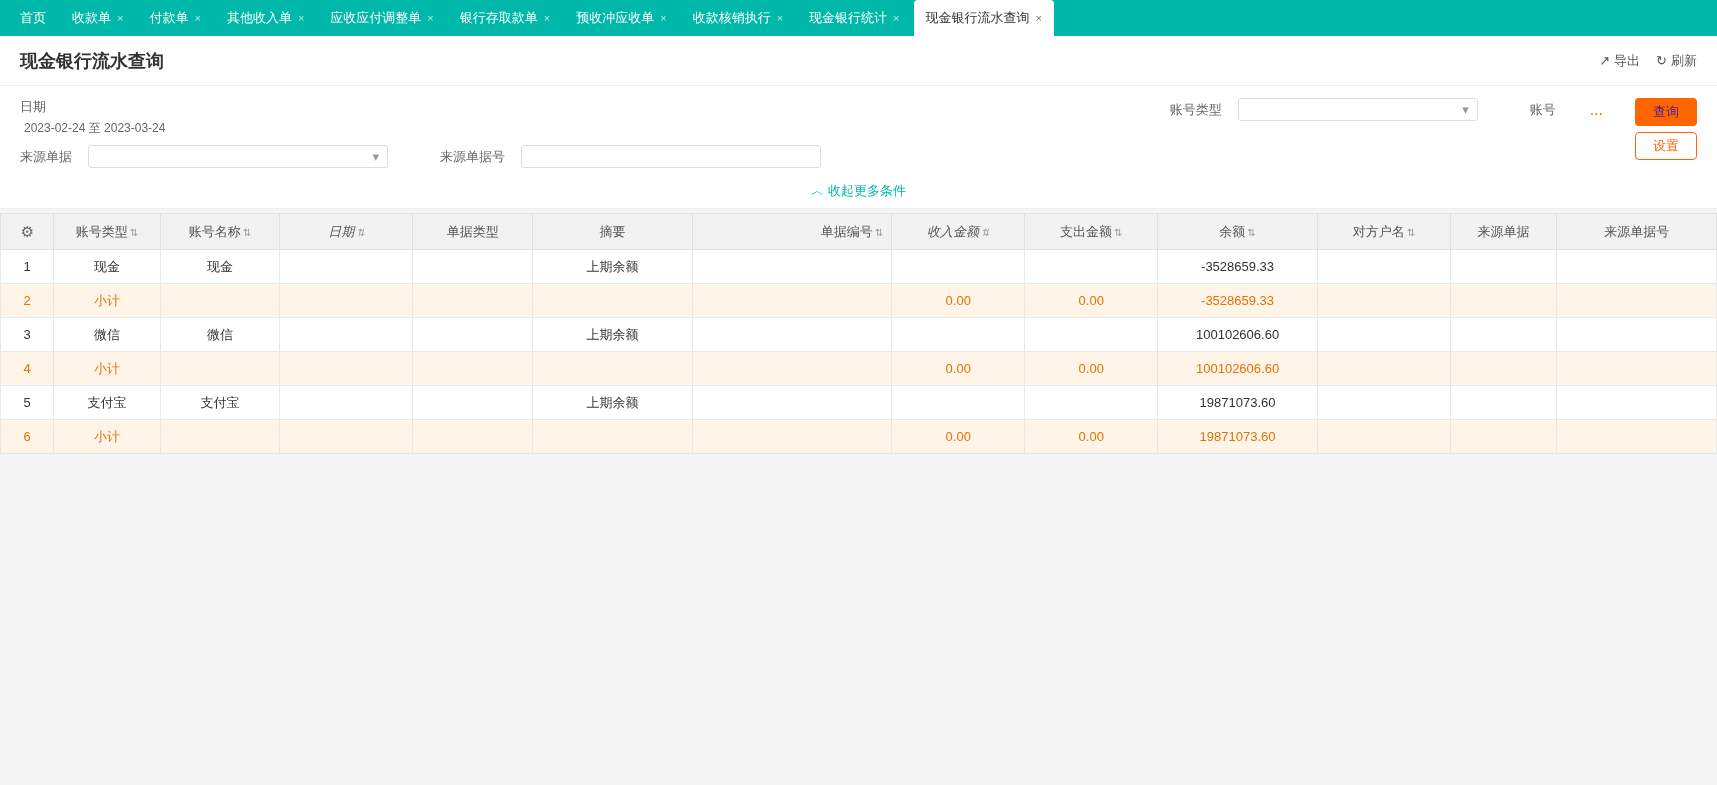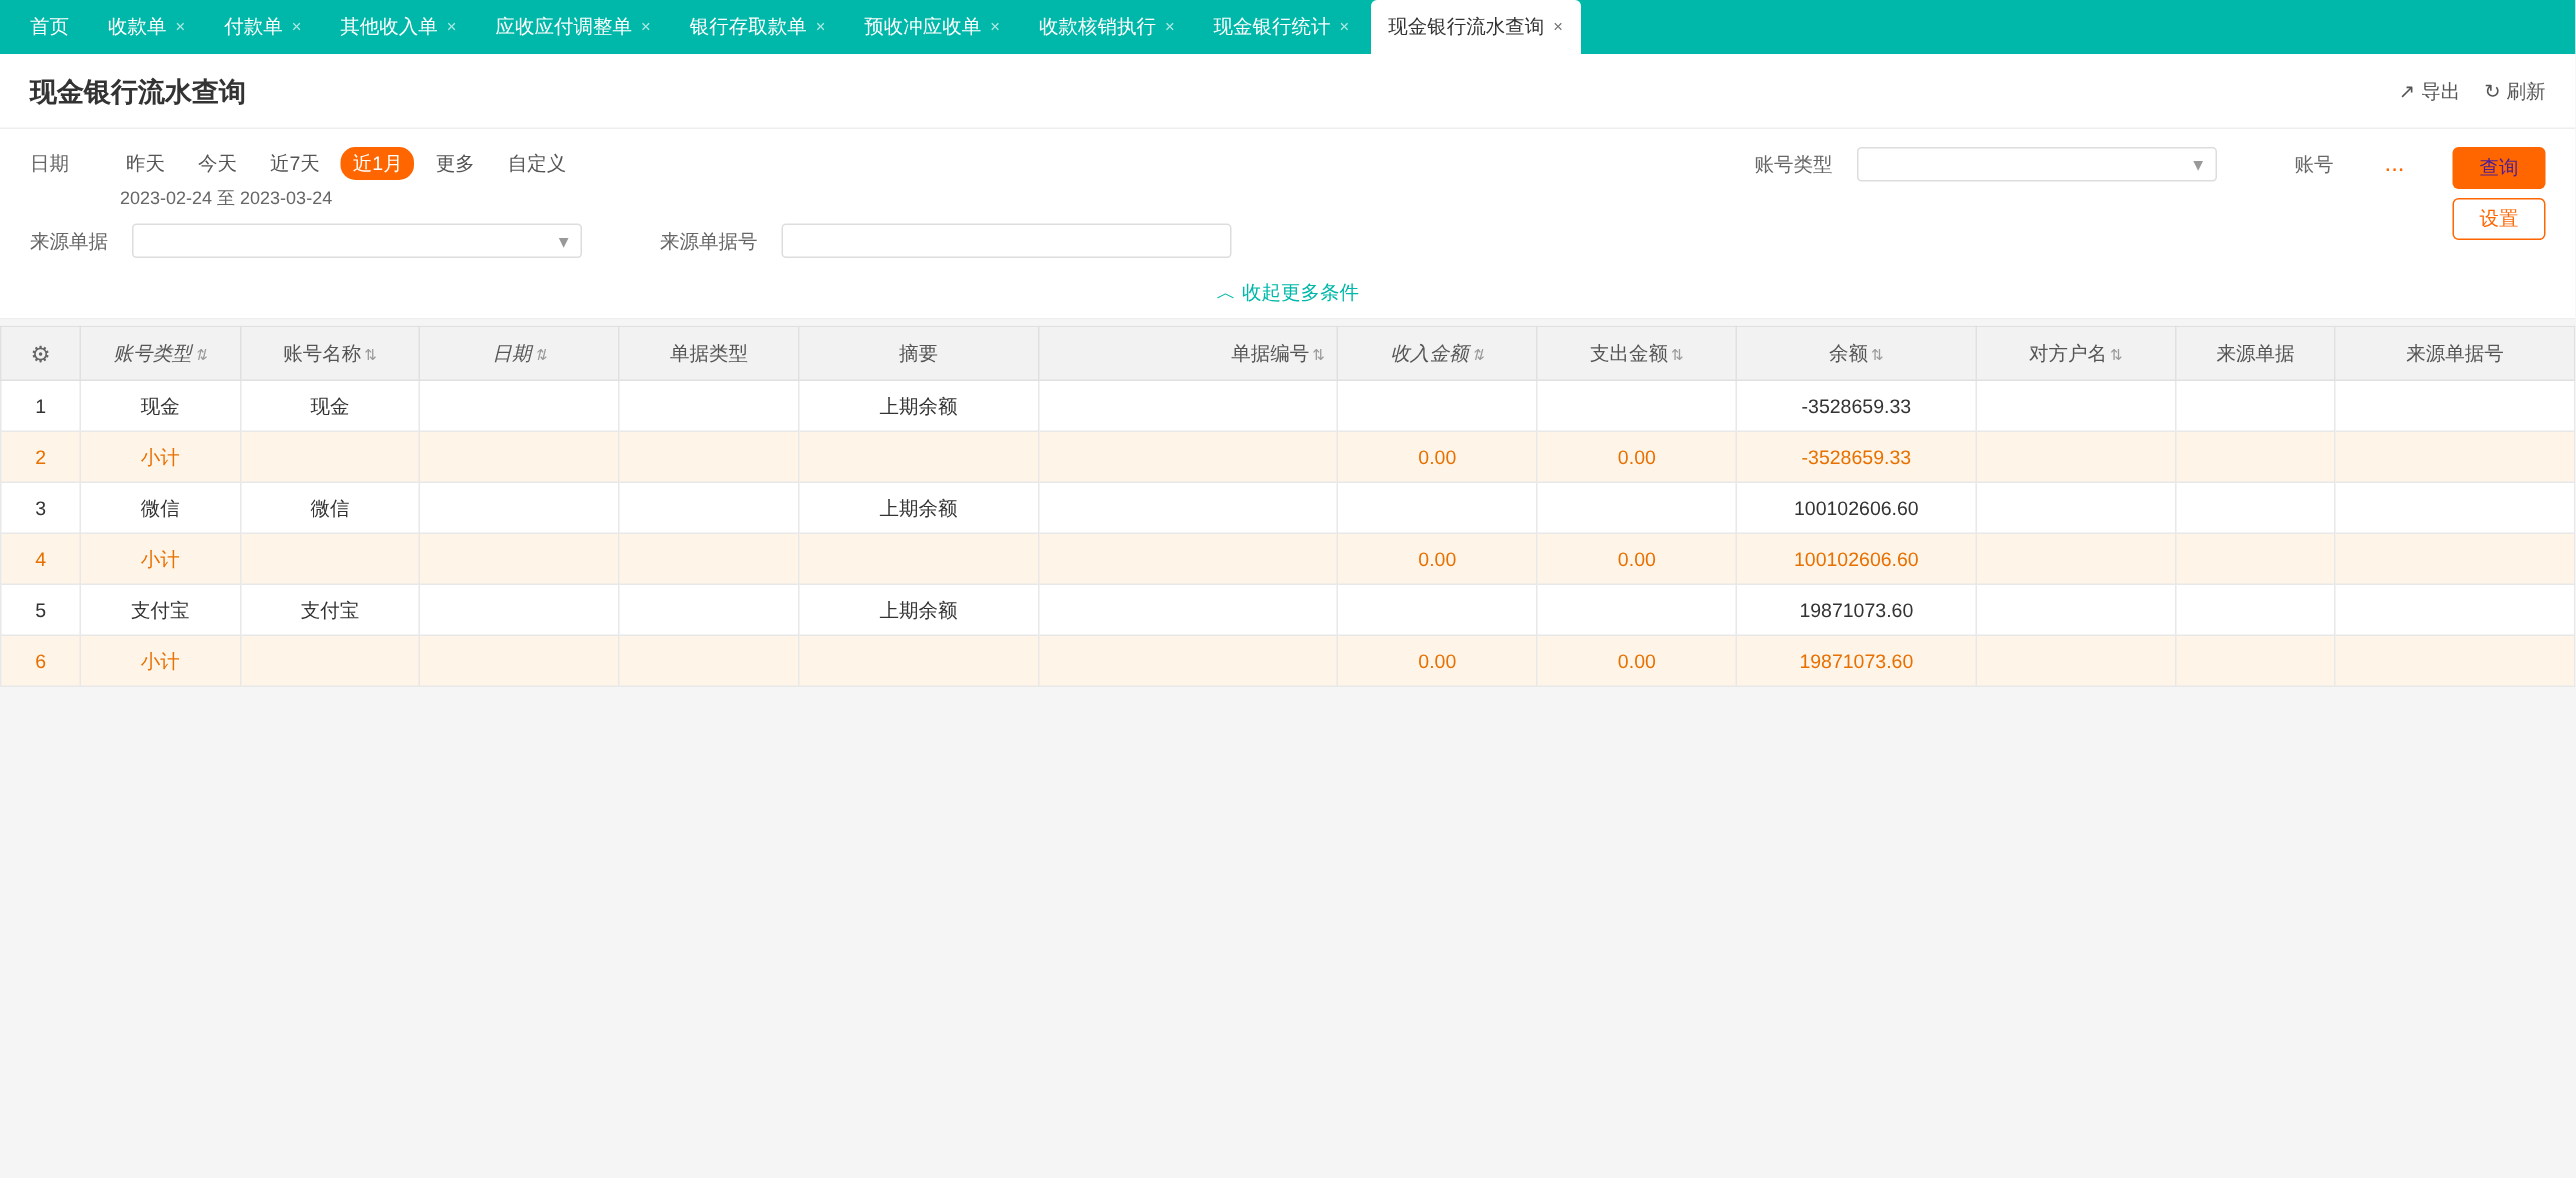--- a/index.html
+++ b/index.html
@@ -210,21 +210,21 @@
       white-space: nowrap;
     }
     .subtotal-row {
       background: #fef5e8 !important;
     }
     .subtotal-row td {
       color: #e87000;
       font-weight: 500;
     }
     .col-num { width: 40px; }
-    .col-account-type { width: 80px; font-style: italic; }
+    .col-account-type { width: 80px; }
     .col-account-name { width: 90px; }
     .col-date { width: 100px; font-style: italic; }
     .col-voucher-type { width: 90px; }
     .col-summary { width: 120px; }
     .col-voucher-no { width: 150px; text-align: right; }
     .col-income { width: 100px; font-style: italic; }
     .col-expense { width: 100px; }
     .col-balance { width: 120px; }
     .col-counterpart { width: 100px; }
     .col-source { width: 80px; }
@@ -262,31 +262,22 @@
     </div>
   </div>
 </div>
 
 <div class="filter-area">
   <div style="display:flex; gap:20px; align-items:flex-start;">
 
     <div style="flex:1;">
       <div class="filter-row">
         <span class="filter-label">日期</span>
-        <div class="date-options" id="date-options-container">
-
-        <span class="date-option">昨天</span>
-            <span class="date-option">今天</span>
-            <span class="date-option">近7天</span>
-            <span class="date-option active">近1月</span>
-            <span class="date-option">更多</span>
-            <span class="date-option">自定义</span>
-          </div>
       </div>
-      <div style="margin-left:56px; margin-top:-6px; margin-bottom:8px;">
+      <div style="margin-top:-6px; margin-bottom:8px;">
         <span class="date-range">2023-02-24 至 2023-03-24</span>
       </div>
       <div class="filter-row">
         <span class="filter-label">来源单据</span>
         <div class="filter-select" style="min-width:300px;">
           <span></span>
           <span>▾</span>
         </div>
         <span style="width:20px;"></span>
         <span class="filter-label">来源单据号</span>

